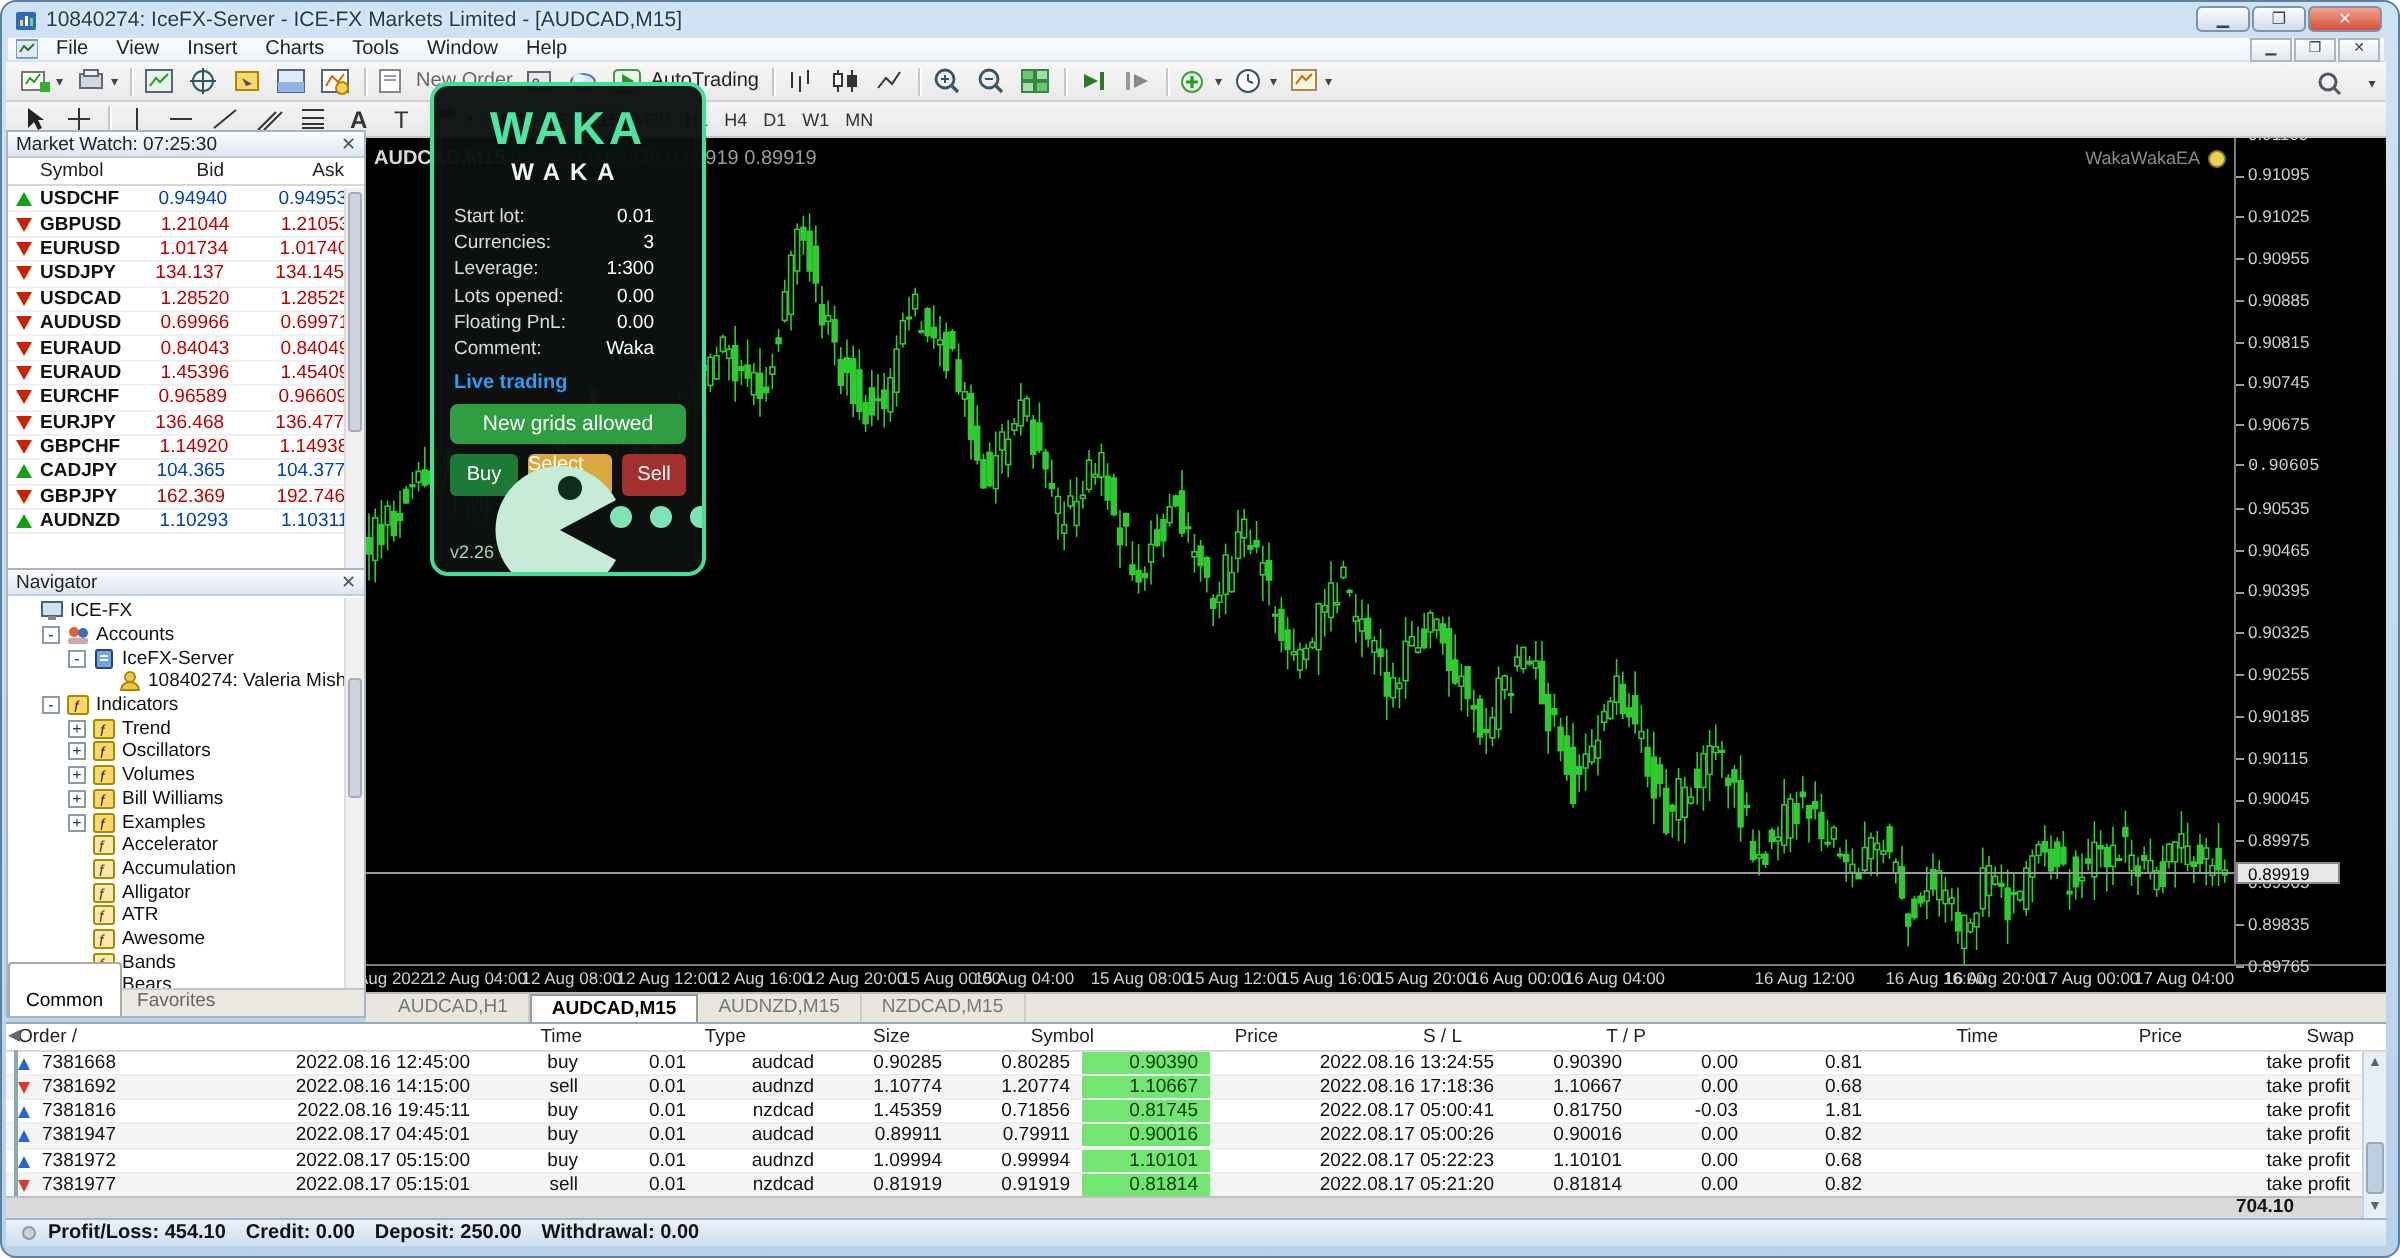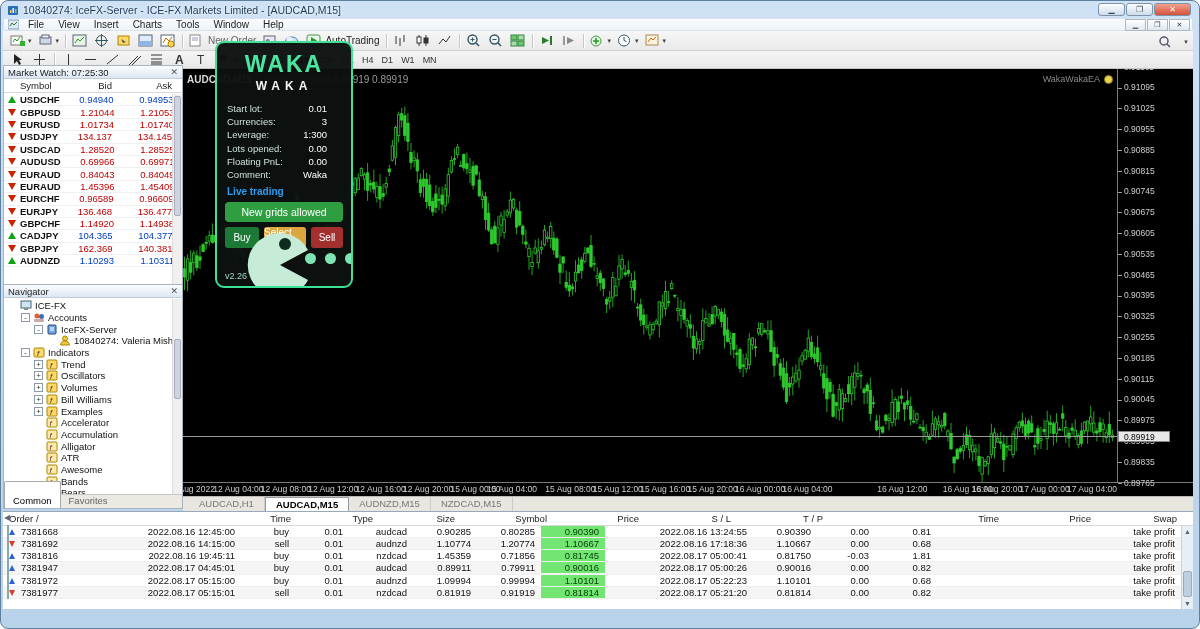--- a/index.html
+++ b/index.html
@@ -503,21 +503,21 @@
         <div class="mw-row">
           <span class="mw-arrow up"></span>
           <span class="sym">CADJPY</span>
           <span class="num up">104.365</span>
           <span class="num up">104.377</span>
         </div>
         <div class="mw-row">
           <span class="mw-arrow dn"></span>
           <span class="sym">GBPJPY</span>
           <span class="num dn">162.369</span>
-          <span class="num dn">140.381</span>
+          <span class="num dn">192.746</span>
         </div>
         <div class="mw-row">
           <span class="mw-arrow up"></span>
           <span class="sym">AUDNZD</span>
           <span class="num up">1.10293</span>
           <span class="num up">1.10311</span>
         </div>
       </div>
     <div class="vscroll">
         <div class="thumb" style="top:2px;height:120px"></div>
@@ -1323,21 +1323,21 @@
       <div class="axis-h"></div>
     <div class="pticks" id="pticks">
         <div class="ptick" style="top: -7.5px;">0.91165</div>
         <div class="ptick" style="top: 13.3px;">0.91095</div>
         <div class="ptick" style="top: 34.1px;">0.91025</div>
         <div class="ptick" style="top: 54.9px;">0.90955</div>
         <div class="ptick" style="top: 75.7px;">0.90885</div>
         <div class="ptick" style="top: 96.5px;">0.90815</div>
         <div class="ptick" style="top: 117.3px;">0.90745</div>
         <div class="ptick" style="top: 138.1px;">0.90675</div>
-        <div class="ptick" style="top: 158.9px;">0.90605</div>
+        <div class="ptick" style="top: 158.9px; font-family: Liberation Mono, monospace;">0.90605</div>
         <div class="ptick" style="top: 179.7px;">0.90535</div>
         <div class="ptick" style="top: 200.5px;">0.90465</div>
         <div class="ptick" style="top: 221.3px;">0.90395</div>
         <div class="ptick" style="top: 242.1px;">0.90325</div>
         <div class="ptick" style="top: 262.9px;">0.90255</div>
         <div class="ptick" style="top: 283.7px;">0.90185</div>
         <div class="ptick" style="top: 304.5px;">0.90115</div>
         <div class="ptick" style="top: 325.3px;">0.90045</div>
         <div class="ptick" style="top: 346.1px;">0.89975</div>
         <div class="ptick" style="top: 366.9px;">0.89905</div>
@@ -1492,27 +1492,39 @@
           <span class="c ">0.81919</span>
           <span class="c ">0.91919</span>
           <span class="c tp">0.81814</span>
           <span class="c ">2022.08.17 05:21:20</span>
           <span class="c ">0.81814</span>
           <span class="c ">0.00</span>
           <span class="c ">0.82</span>
           <span class="c ">take profit</span>
         </div>
       </div>
+    <div class="t-sum">
+        <span>704.10</span>
+      </div>
     <div class="t-scroll">
       <div class="arr" style="top:0">▲</div>
       <div class="thumb"></div>
       <div class="arr" style="bottom:0">▼</div>
     </div>
   </div>
 
+  <div id="statusbar">
+    <span class="led"></span>
+    <span id="stat-parts" style="display: flex;">
+        <span class="stat-part">Profit/Loss: 454.10</span>
+        <span class="stat-part">Credit: 0.00</span>
+        <span class="stat-part">Deposit: 250.00</span>
+        <span class="stat-part">Withdrawal: 0.00</span>
+      </span>
+  </div>
 
   <div id="waka">
     <div class="waka-title">WAKA</div>
     <div class="waka-sub">WAKA</div>
     <div class="waka-fields" id="waka-fields">
         <div class="waka-frow">
           <span>Start lot:</span>
           <span class="v">0.01</span>
         </div>
         <div class="waka-frow">

